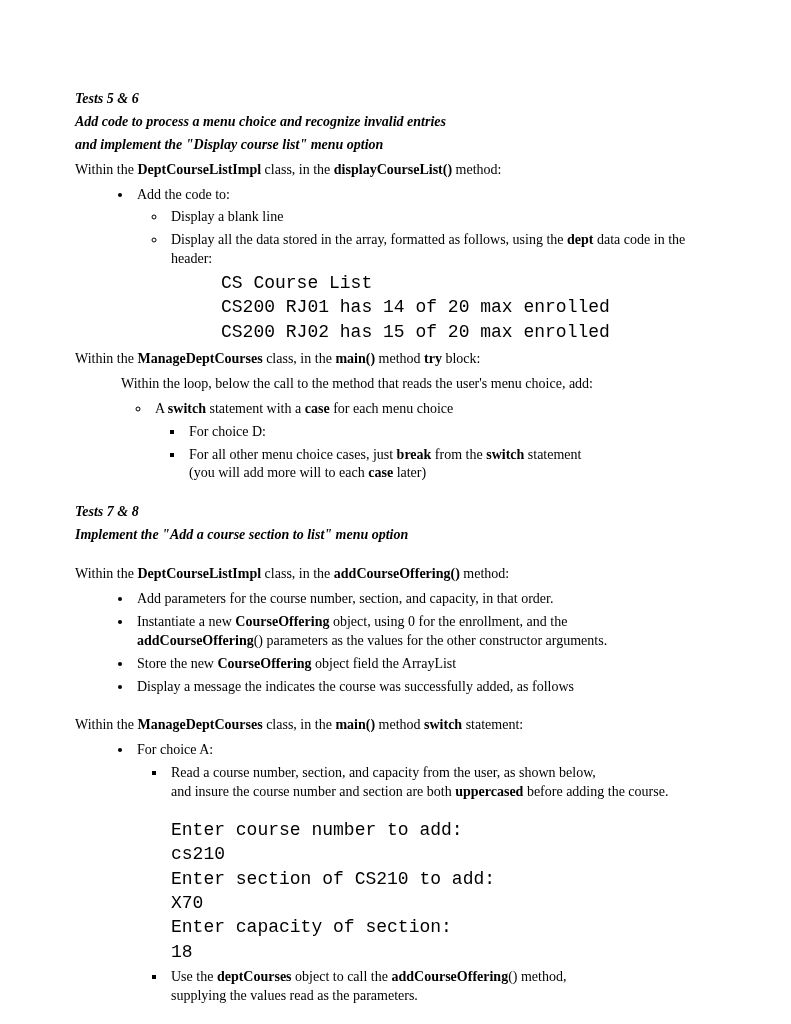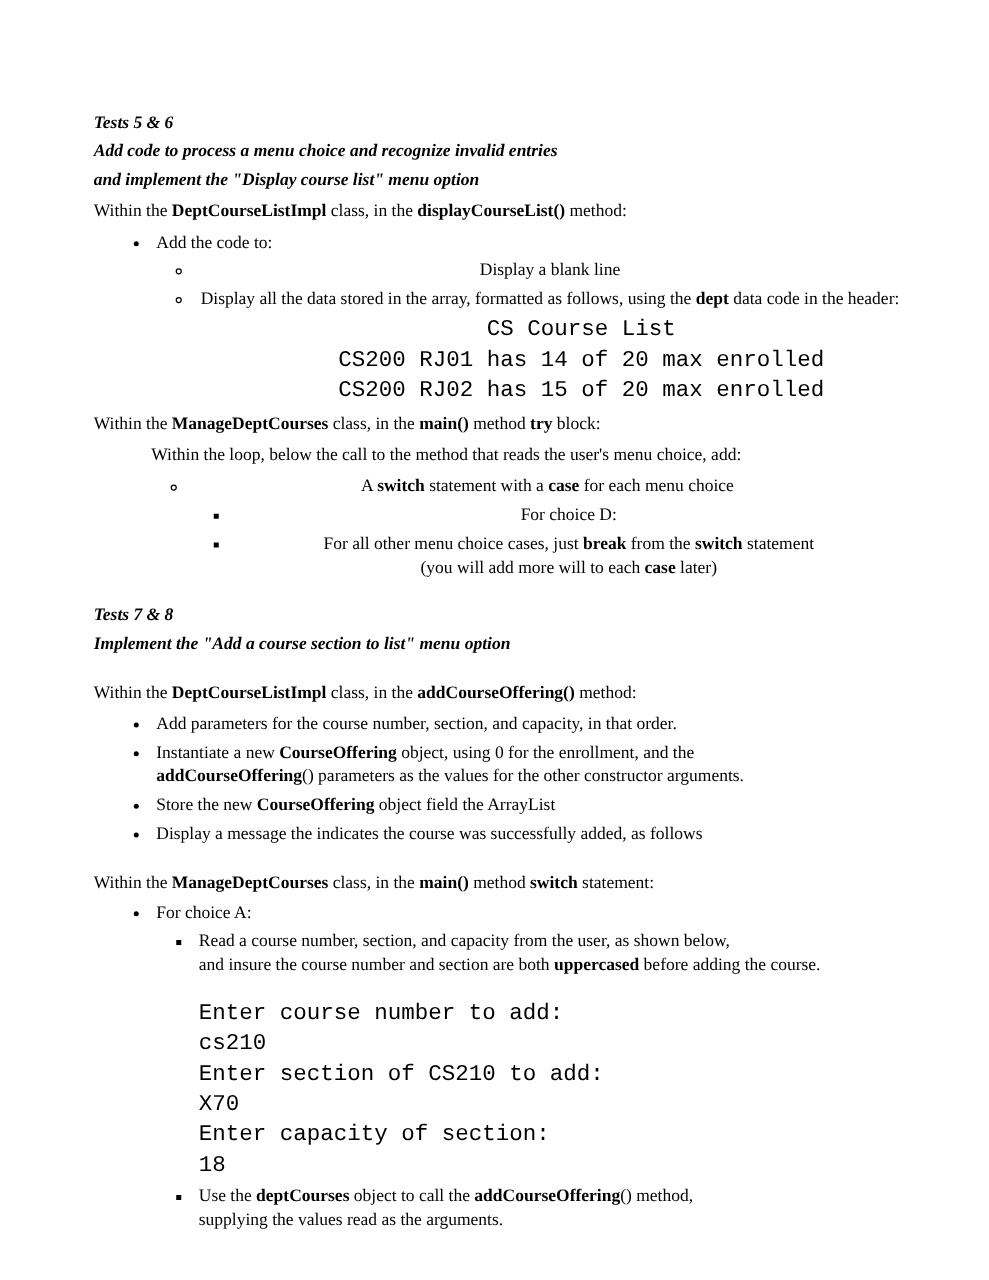--- a/index.html
+++ b/index.html
@@ -18,27 +18,26 @@
     font-style: italic;
     margin: 0 0 4px 0;
   }
   .p {
     margin: 6px 0;
   }
   .bold { font-weight: bold; }
   ul.disc {
     list-style-type: disc;
     padding-left: 46px;
-    margin: 4px 0;
+    margin: 4px 12px;
   }
   ul.circ {
     list-style-type: circle;
     padding-left: 30px;
     margin: 4px 0;
-    text-align: center;
   }
   ul.sq {
     list-style-type: square;
     padding-left: 30px;
     margin: 4px 0;
   }
   li {
     margin: 4px 0;
     padding-left: 4px;
   }
@@ -142,17 +141,17 @@
         <div style="height:6px;"></div>
         <div class="code">Enter course number to add:
 cs210
 Enter section of CS210 to add:
 X70
 Enter capacity of section:
 18</div>
       </li>
       <li>
         <span>Use the </span><span class="bold">deptCourses</span><span> object to call the </span><span class="bold">addCourseOffering</span><span>() method,</span><br>
-        <span>supplying the values read as the arguments.</span>
+        <span>supplying the values read as the parameters.</span>
       </li>
     </ul>
   </li>
 </ul>
 
 </body></html>

